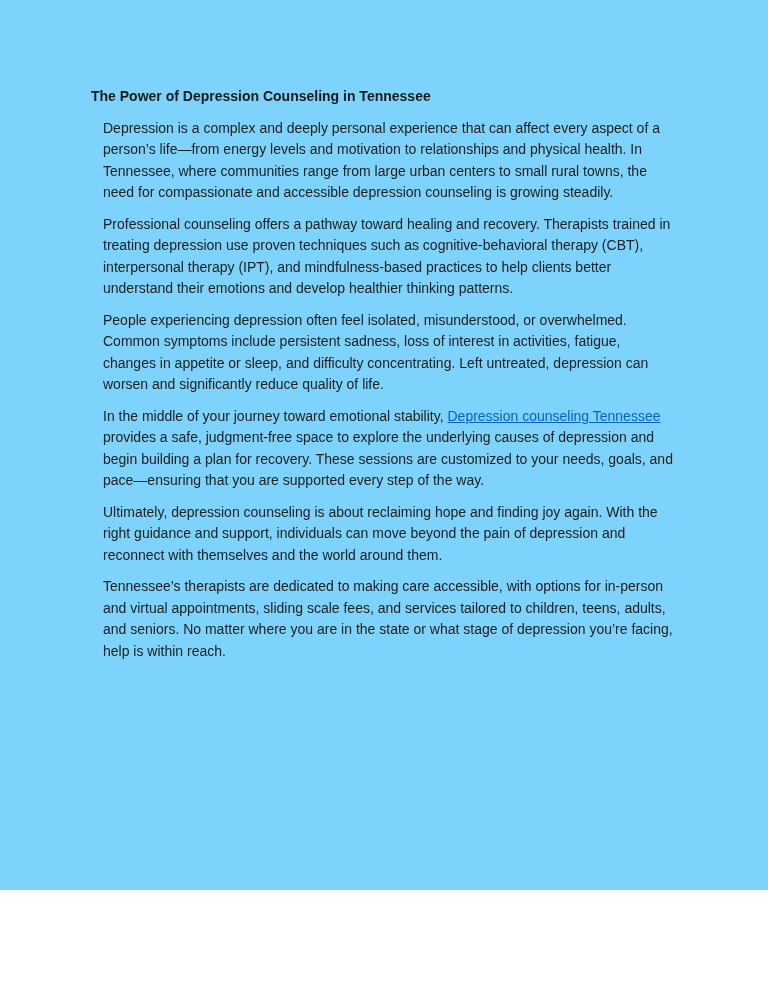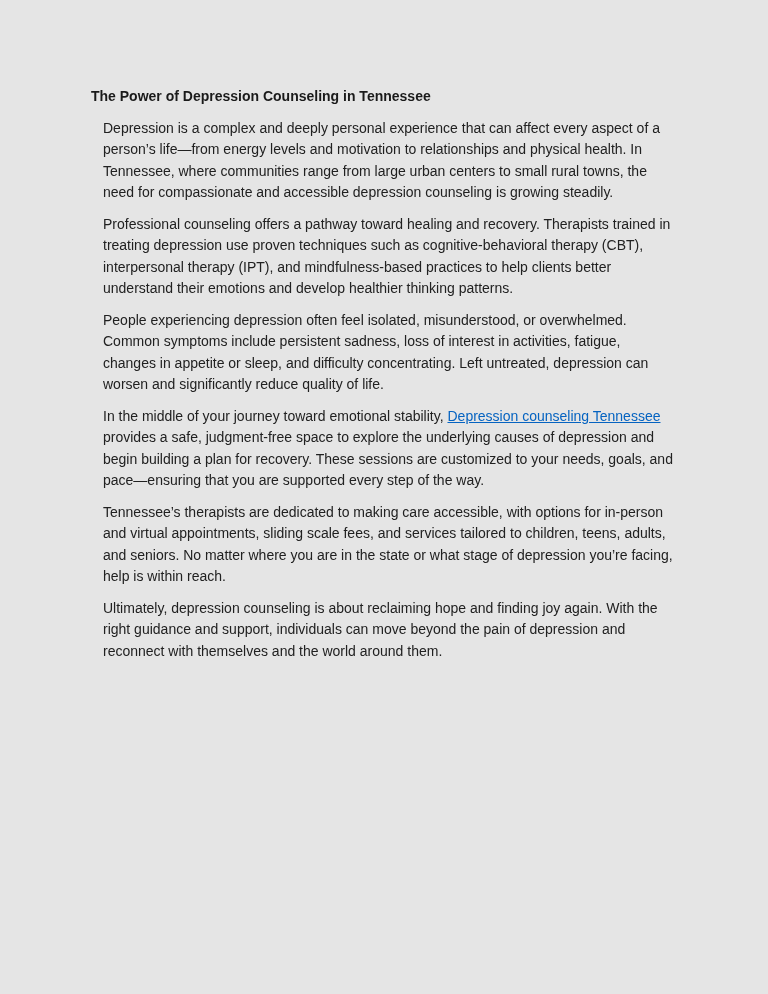--- a/index.html
+++ b/index.html
@@ -3,22 +3,22 @@
 <meta charset="utf-8">
 <style>
   html, body {
     margin: 0;
     padding: 0;
     background: #ffffff;
   }
   .page {
     position: relative;
     width: 768px;
-    height: 994px;
-    background: #e5e5e5;
+    height: 890px;
+    background: #7dd3fc;
     overflow: hidden;
     font-family: "Liberation Sans", "DejaVu Sans", sans-serif;
     color: #212121;
   }
   .content {
     box-sizing: border-box;
     padding: 86px 91px 0 91px;
   }
   .doc-title {
     font-size: 14px;
@@ -49,18 +49,18 @@
 
     <p class="para">Depression is a complex and deeply personal experience that can affect every aspect of a person’s life—from energy levels and motivation to relationships and physical health. In Tennessee, where communities range from large urban centers to small rural towns, the need for compassionate and accessible depression counseling is growing steadily.</p>
 
     <p class="para">Professional counseling offers a pathway toward healing and recovery. Therapists trained in treating depression use proven techniques such as cognitive-behavioral therapy (CBT), interpersonal therapy (IPT), and mindfulness-based practices to help clients better understand their emotions and develop healthier thinking patterns.</p>
 
     <p class="para">People experiencing depression often feel isolated, misunderstood, or overwhelmed. Common symptoms include persistent sadness, loss of interest in activities, fatigue, changes in appetite or sleep, and difficulty concentrating. Left untreated, depression can worsen and significantly reduce quality of life.</p>
 
     <p class="para"><span>In the middle of your journey toward emotional stability, </span><a class="doc-link">Depression counseling Tennessee</a><span> provides a safe, judgment-free space to explore the underlying causes of depression and begin building a plan for recovery. These sessions are customized to your needs, goals, and pace—ensuring that you are supported every step of the way.</span></p>
 
 
+    <p class="para">Ultimately, depression counseling is about reclaiming hope and finding joy again. With the right guidance and support, individuals can move beyond the pain of depression and reconnect with themselves and the world around them.</p>
+
     <p class="para">Tennessee’s therapists are dedicated to making care accessible, with options for in-person and virtual appointments, sliding scale fees, and services tailored to children, teens, adults, and seniors. No matter where you are in the state or what stage of depression you’re facing, help is within reach.</p>
-
-    <p class="para">Ultimately, depression counseling is about reclaiming hope and finding joy again. With the right guidance and support, individuals can move beyond the pain of depression and reconnect with themselves and the world around them.</p>
 
   </div>
 </div>
 
 </body></html>

